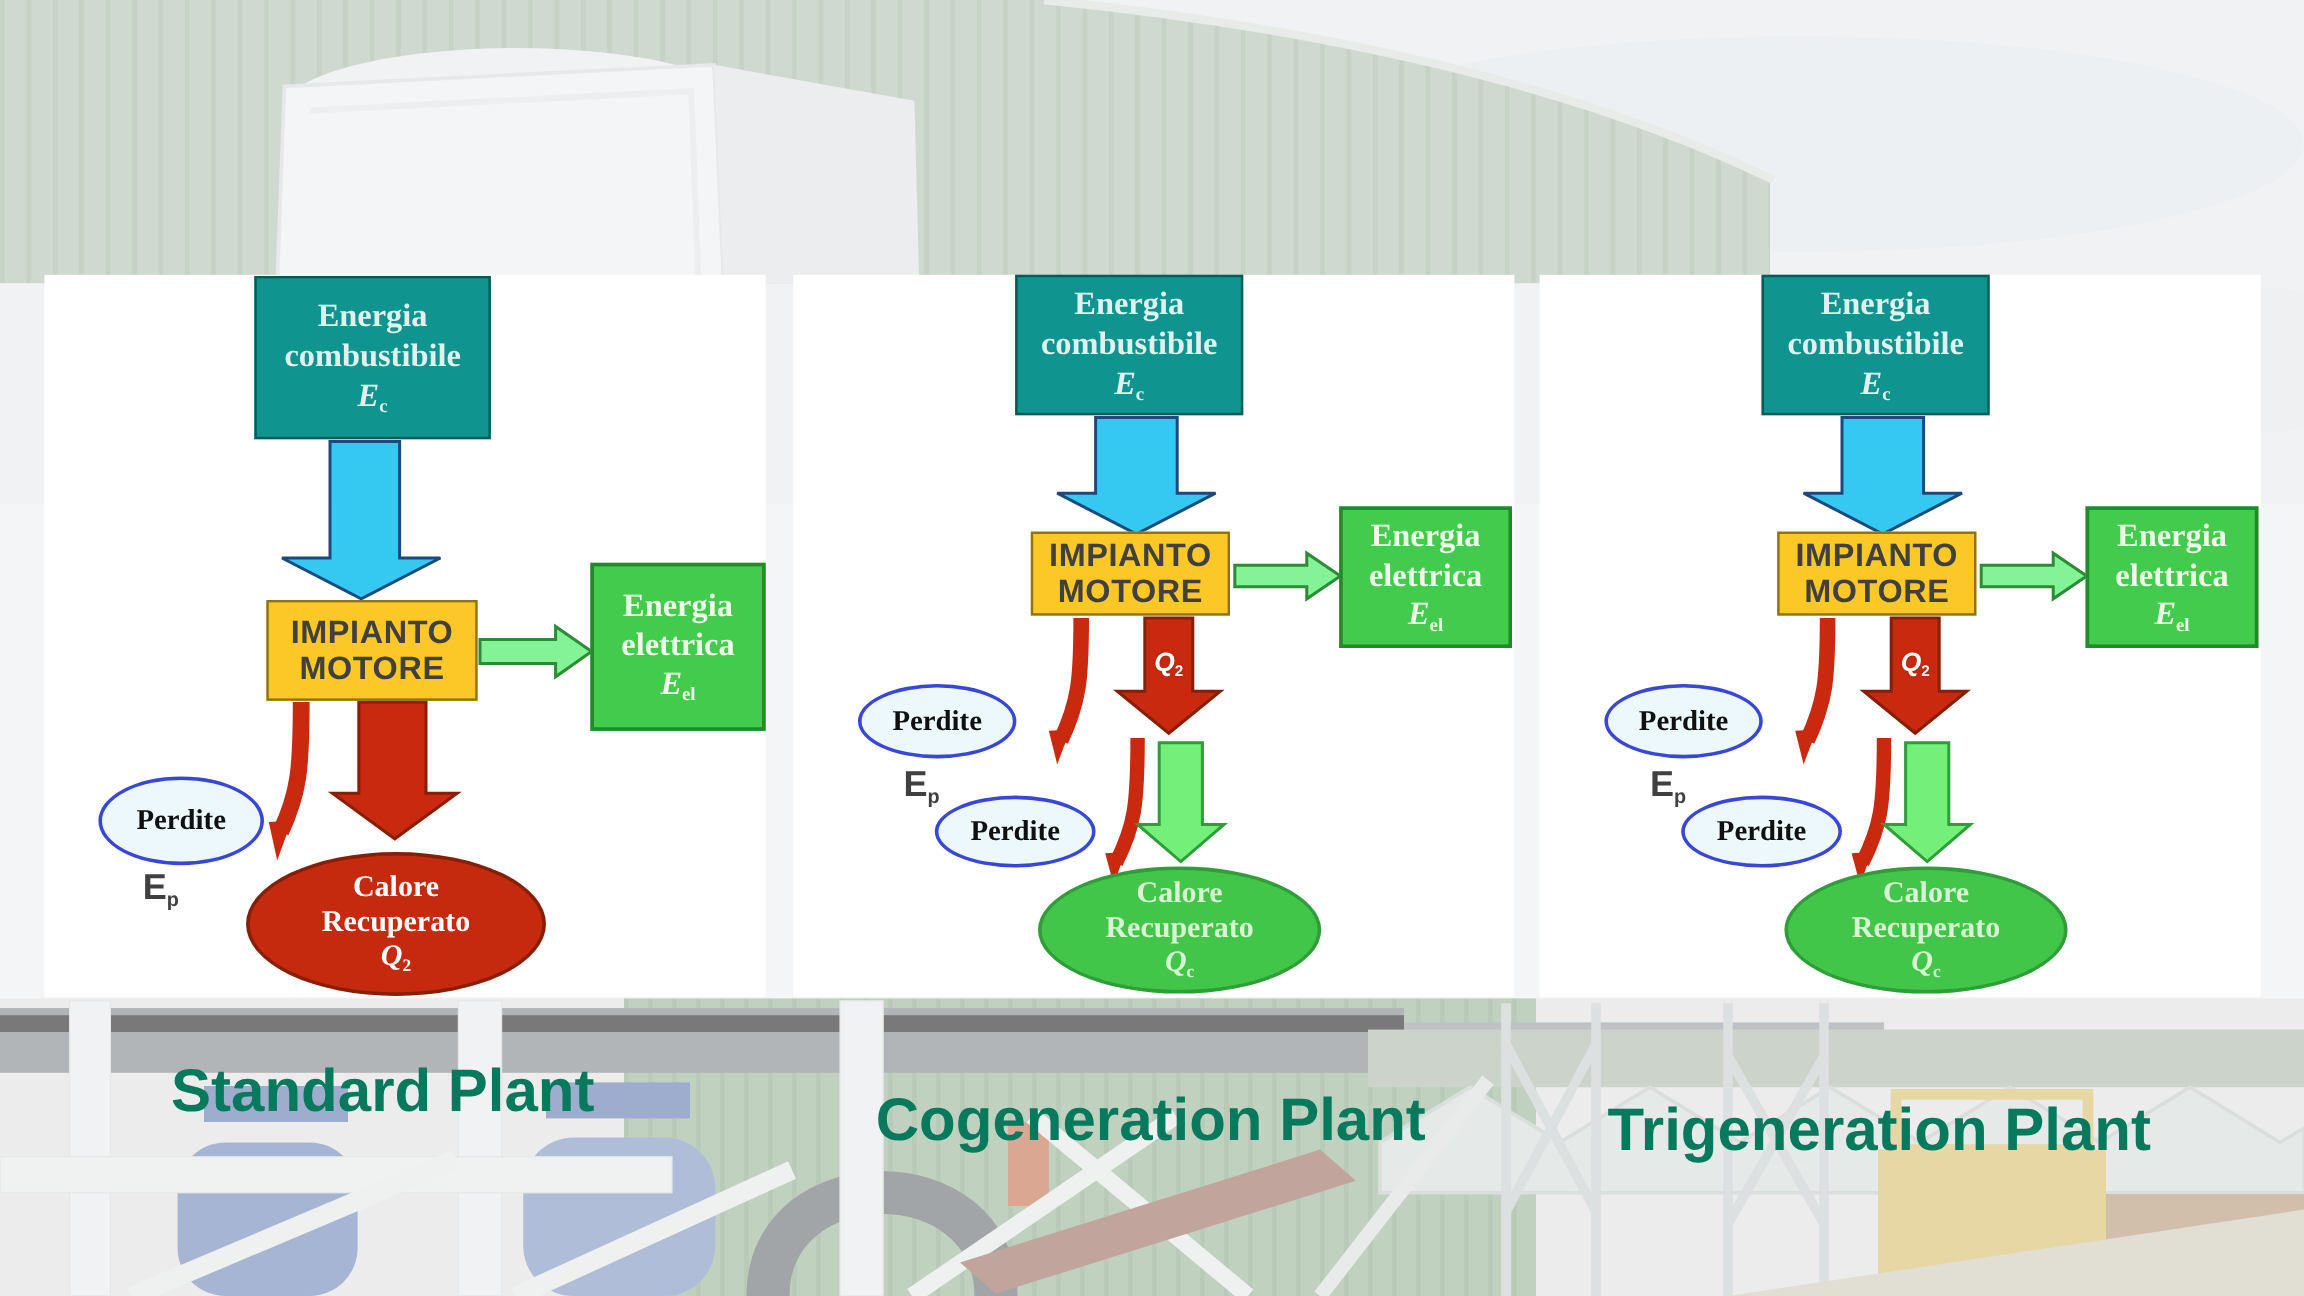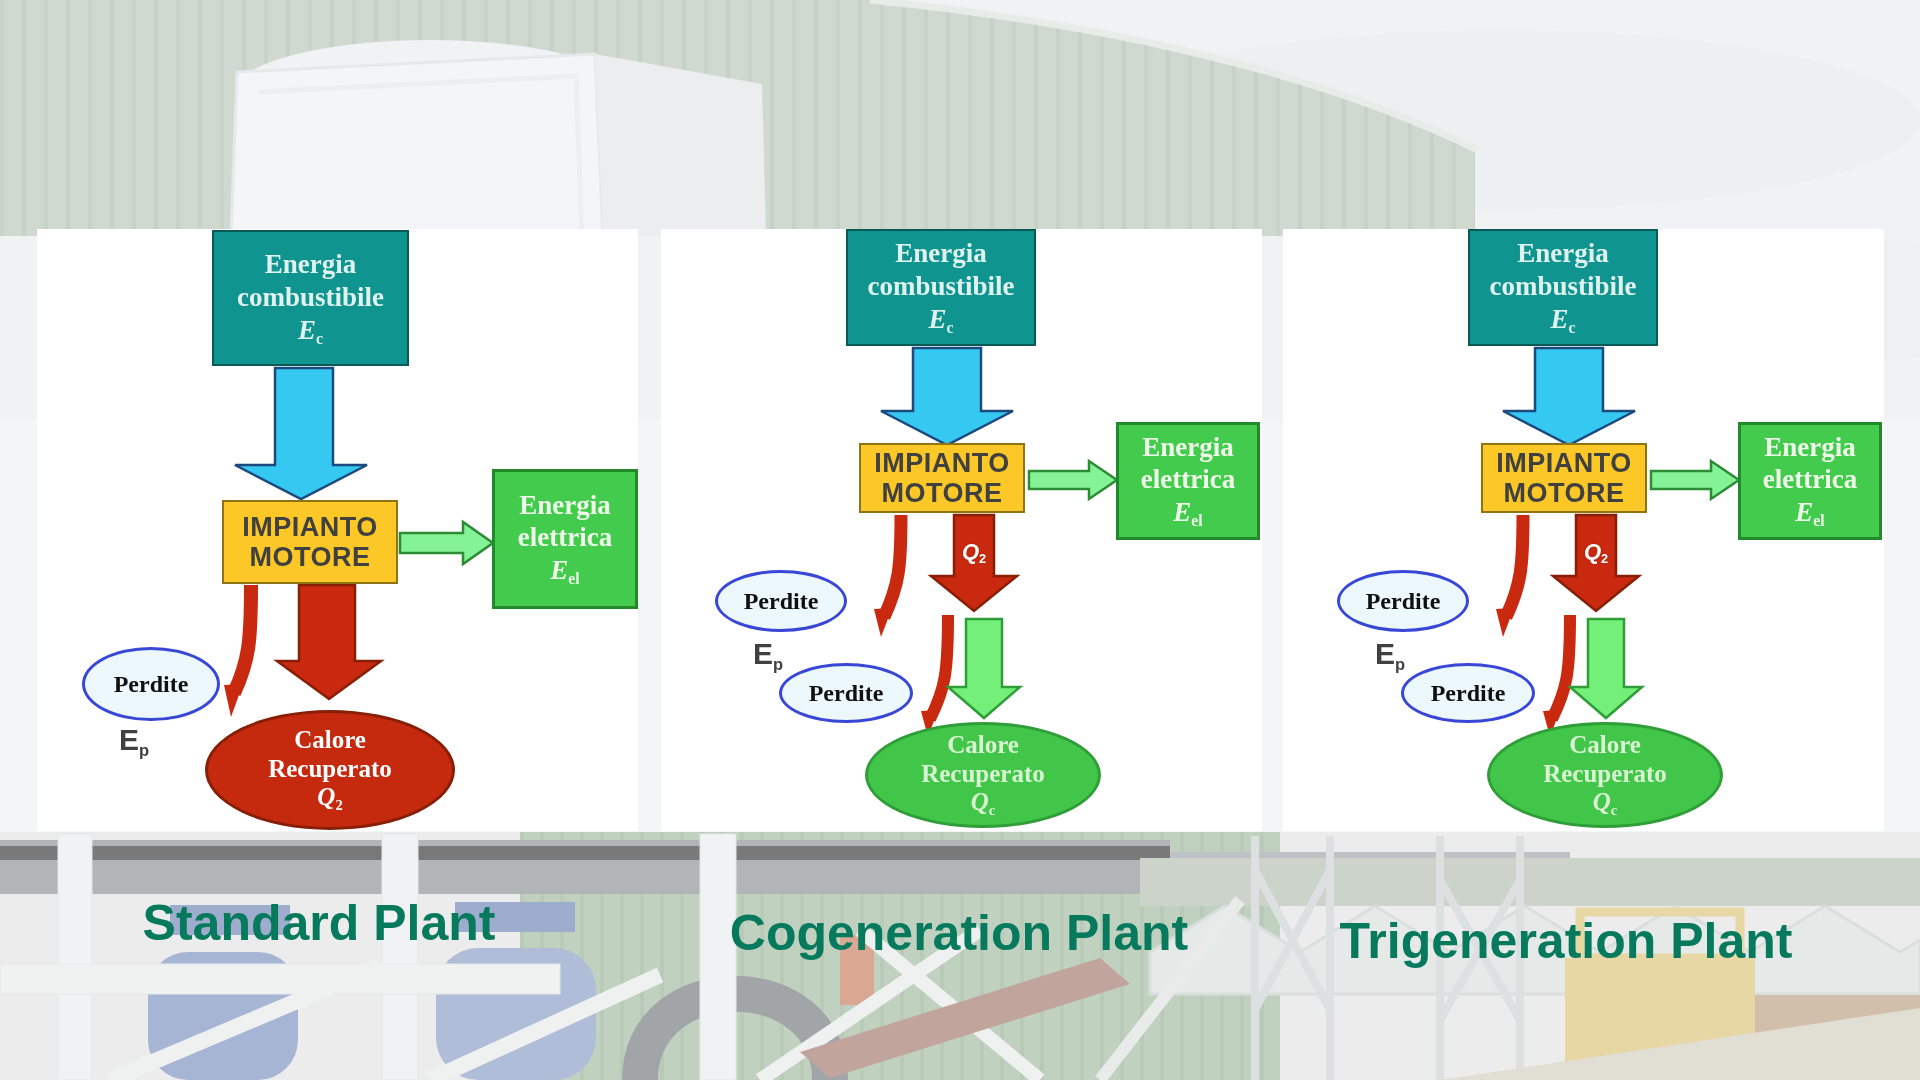--- a/index.html
+++ b/index.html
@@ -53,21 +53,21 @@
   }
   .ep .sub{font-size:.55em;}
   .qflow{
     position:absolute;color:#ffffff;transform:translateX(-50%);
     font:700 22px/1 "Liberation Sans",sans-serif;text-shadow:0 0 2px #9e2408;
   }
   .caption{
     position:absolute;top:884px;transform:translateX(-50%);white-space:nowrap;
     font:700 50px/1 "Liberation Sans",sans-serif;color:#077a5e;
   }
-  #caption-standard{left:319px;margin-top:14px;}
+  #caption-standard{left:319px;}
   #caption-cogeneration{left:959px;margin-top:24px;}
   #caption-trigeneration{left:1566px;margin-top:32px;}
 </style>
 </head>
 <body>
 
 <div class="photo-layer">
 <svg width="1920" height="1080" viewBox="0 0 1920 1080">
   <defs>
     <pattern id="ribs" width="22" height="22" patternUnits="userSpaceOnUse">

